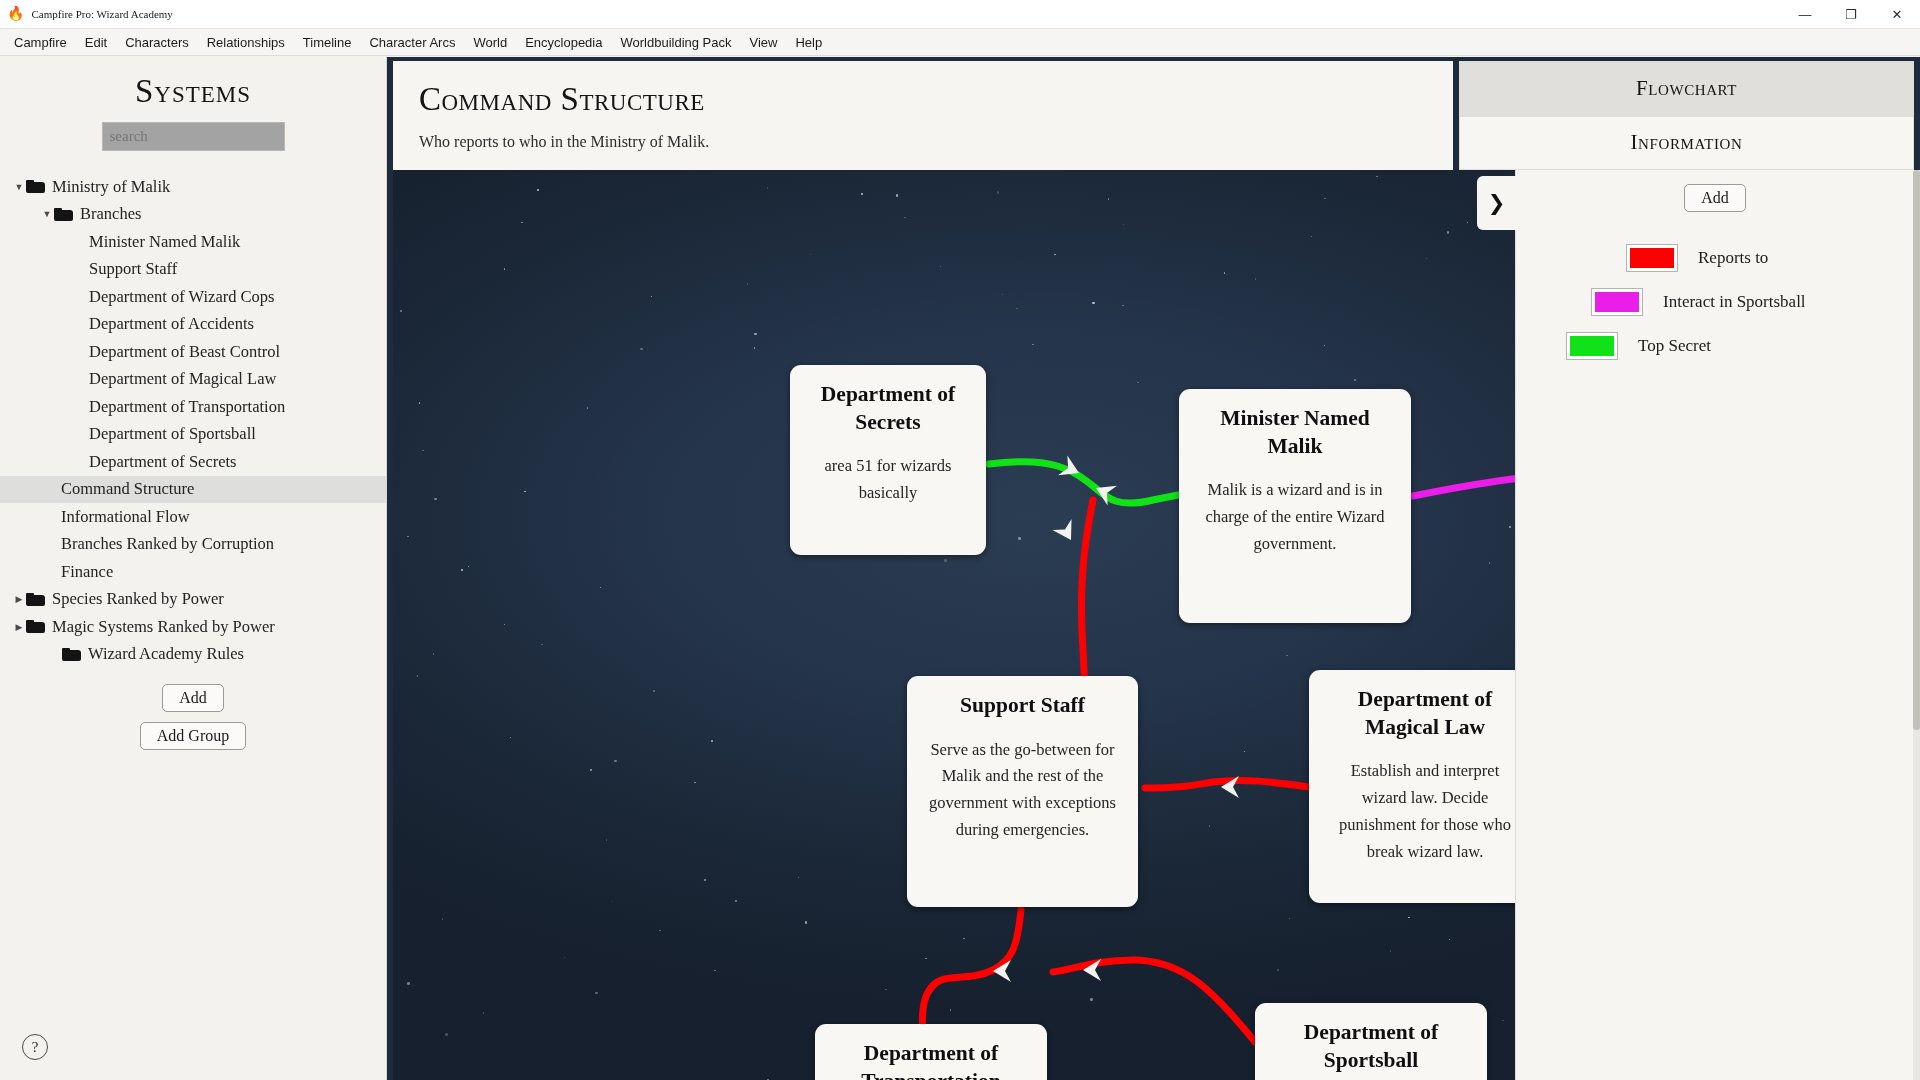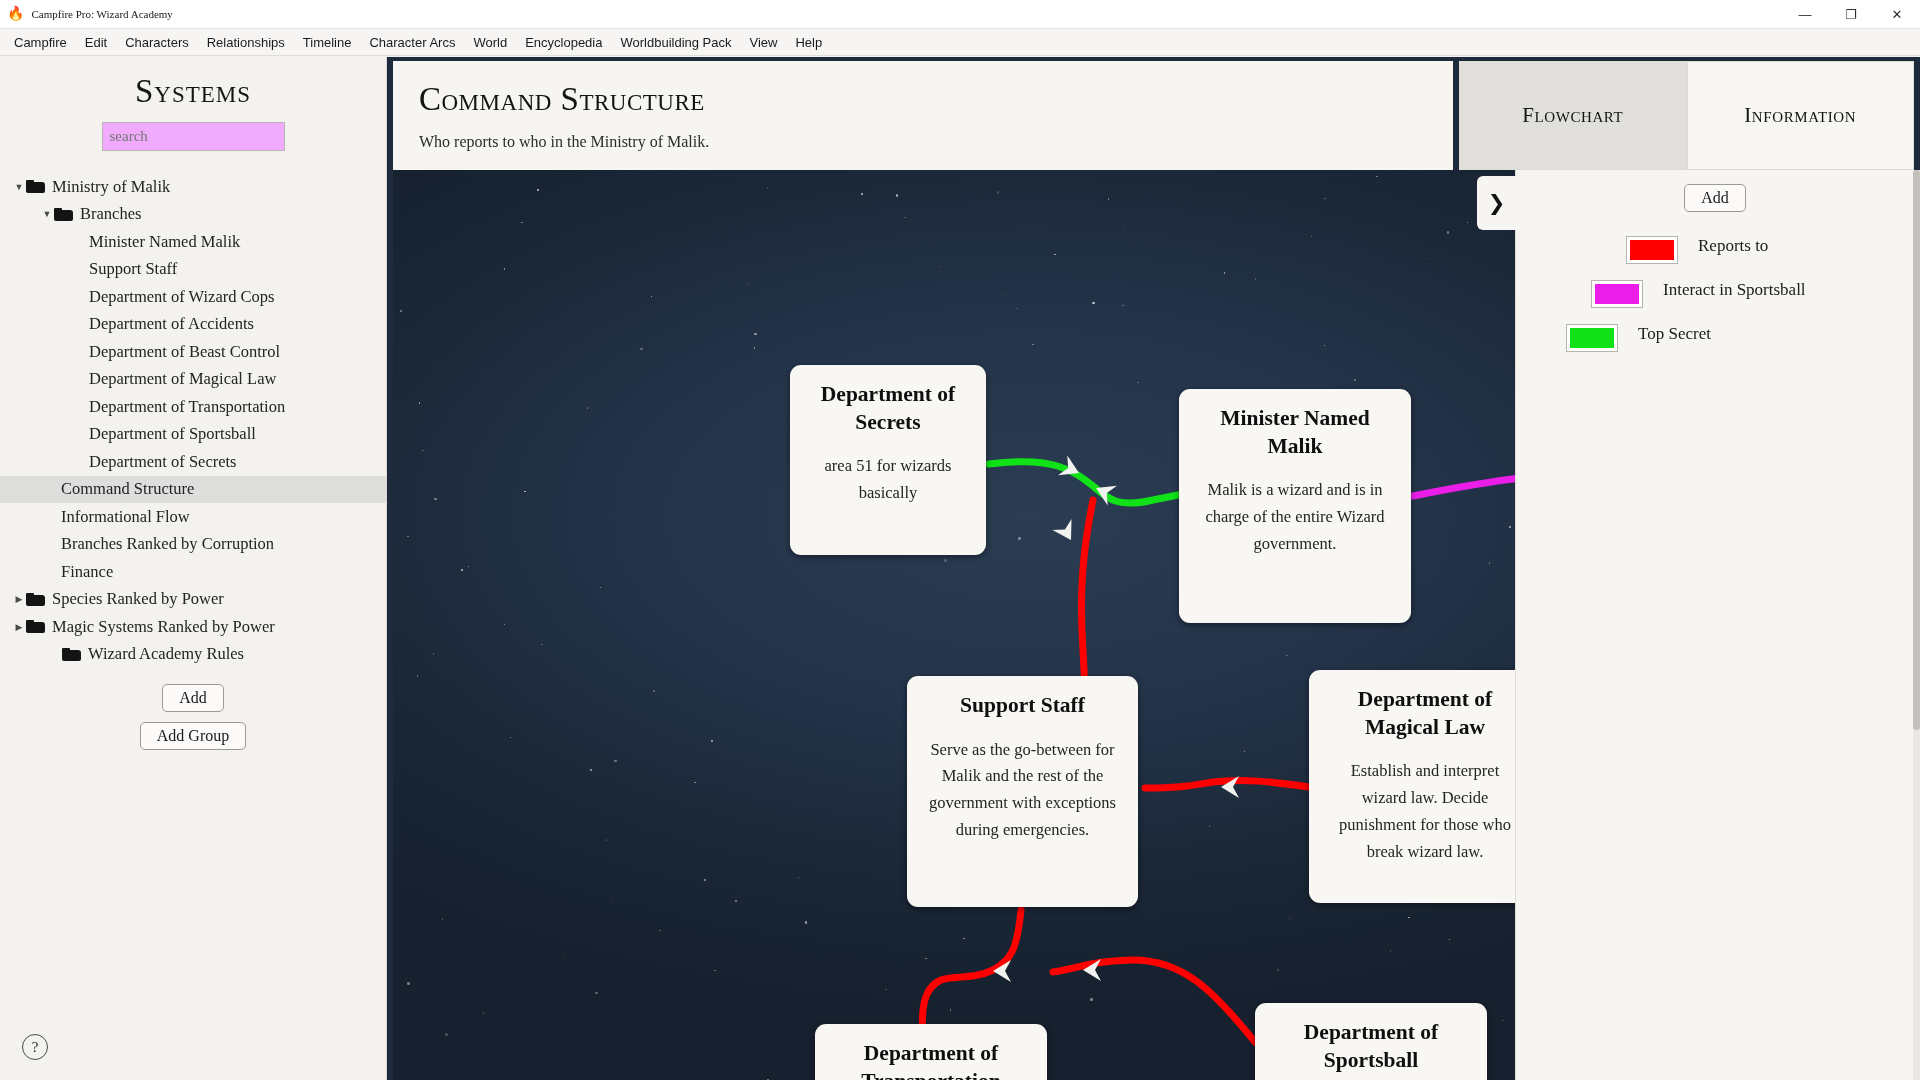--- a/index.html
+++ b/index.html
@@ -78,21 +78,21 @@
     font-variant: small-caps;
     letter-spacing: 1px;
     color: #141414;
     margin-top: 16px;
     font-weight: 400;
   }
   .sb-search-wrap { display: flex; justify-content: center; margin-top: 12px; }
   .sb-search {
     width: 183px; height: 29px;
     border: 1px solid #b9b7b2;
-    background: #f0abfc;
+    background: #a3a3a3;
     font-family: "Liberation Serif", serif;
     font-size: 15px;
     color: #444;
     padding: 0 7px;
   }
   .sb-search::placeholder { color: #767676; }
 
   .tree { margin-top: 22px; }
   .tree-row {
     display: flex;
@@ -179,21 +179,21 @@
     line-height: 1;
   }
   .page-sub {
     margin-top: 17px;
     font-size: 16px;
     color: #2c2c2c;
   }
   .tabs {
     width: 455px;
     display: flex;
-    flex-direction: row;
+    flex-direction: column;
   }
   .tab {
     flex: 1;
     display: flex; align-items: center; justify-content: center;
     font-size: 21px;
     font-variant: small-caps;
     letter-spacing: 0.6px;
     color: #131313;
     background: #f7f6f3;
     border: 1px solid #dedcd7;
@@ -262,21 +262,21 @@
     font-size: 33px;
     font-variant: small-caps;
     letter-spacing: 0.5px;
     color: #121212;
     font-weight: 400;
   }
   .ck-add-wrap { display: flex; justify-content: center; margin-top: 14px; }
   .ck-list { margin-top: 24px; }
   .ck-row {
     display: flex;
-    align-items: flex-start;
+    align-items: center;
     height: 44px;
   }
   .ck-swatch-box {
     border: 1px solid #b6b4af;
     background: #fff;
     padding: 3px;
     flex: none;
     display: flex;
   }
   .ck-swatch { width: 44px; height: 20px; }

